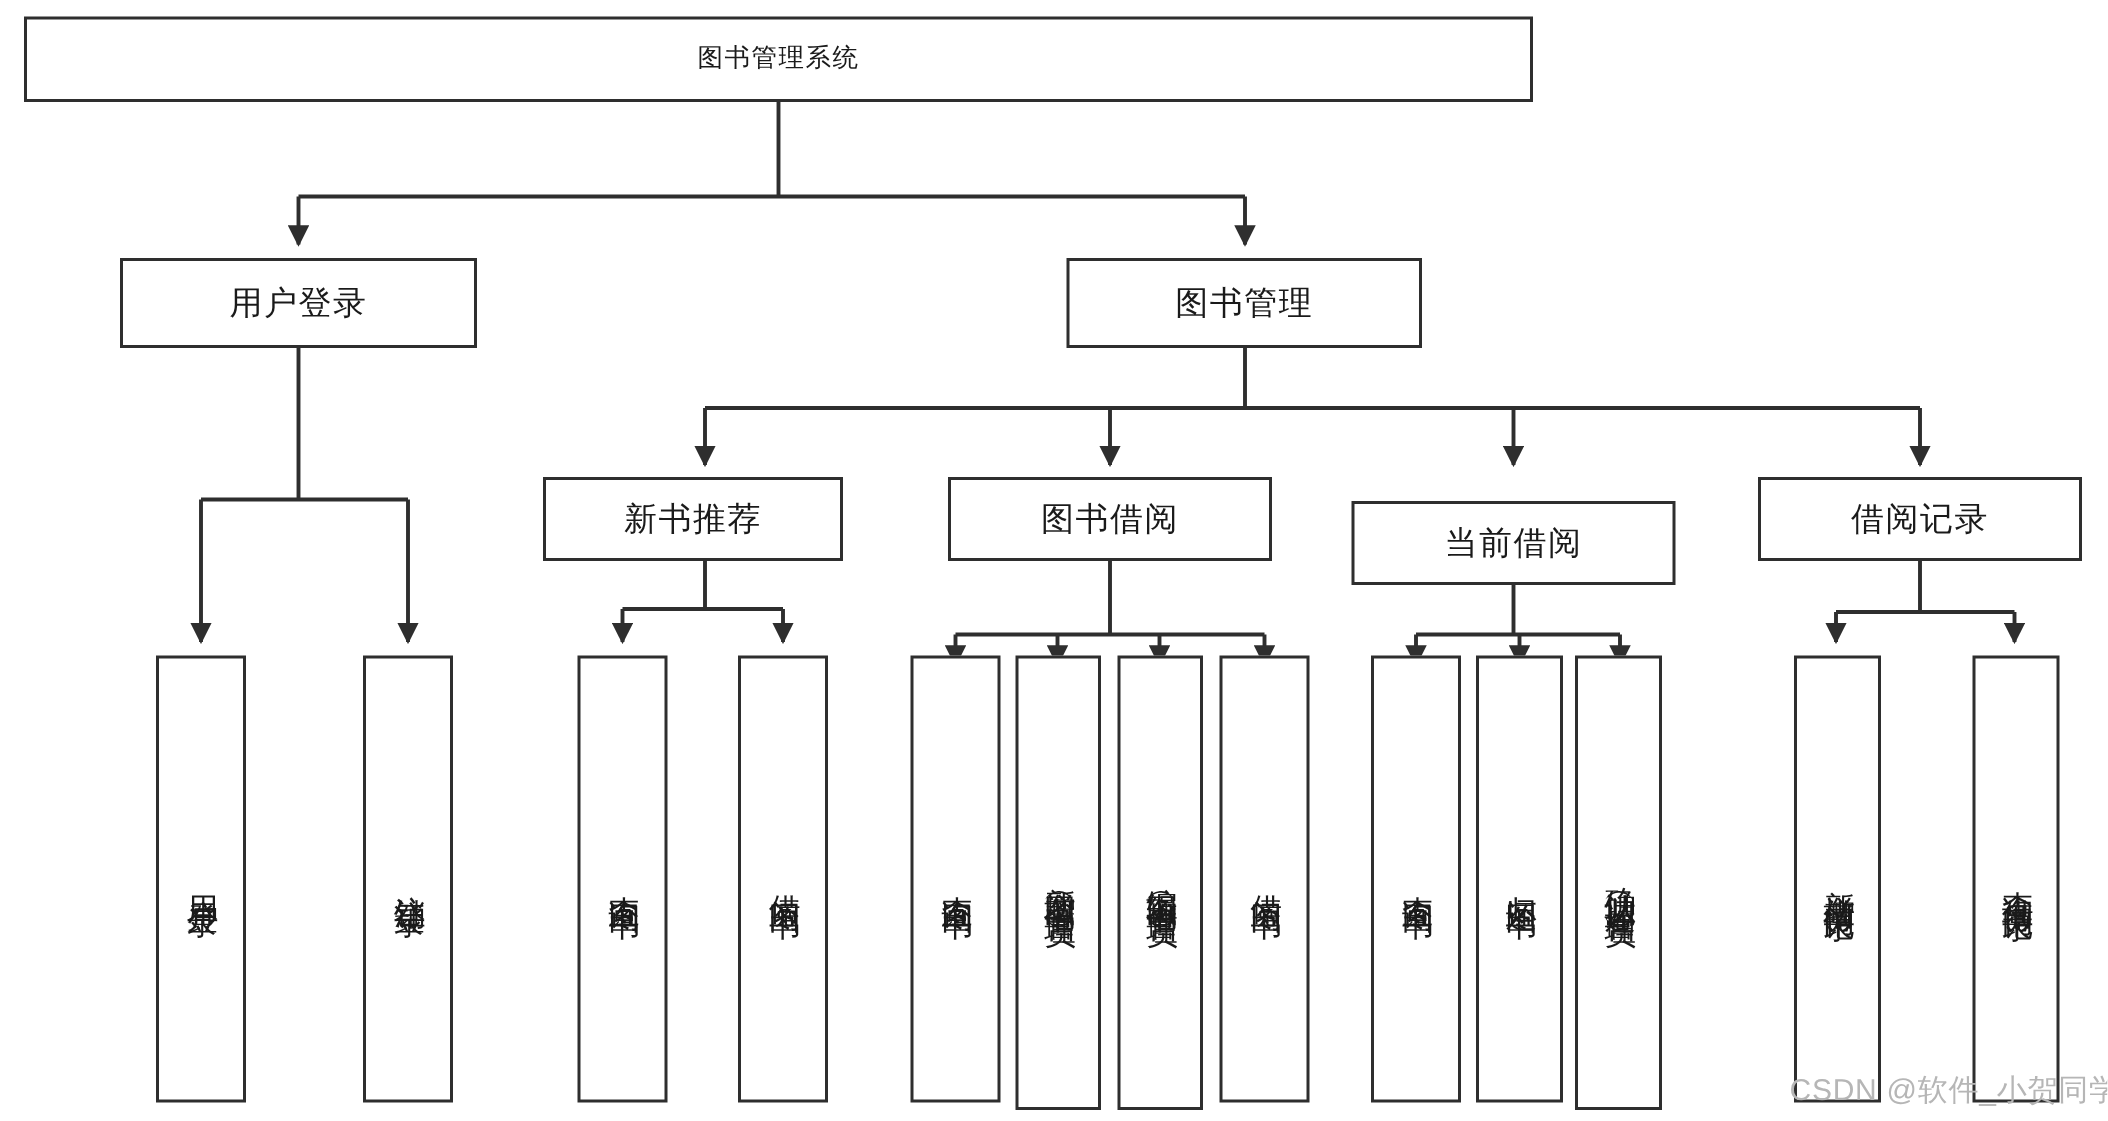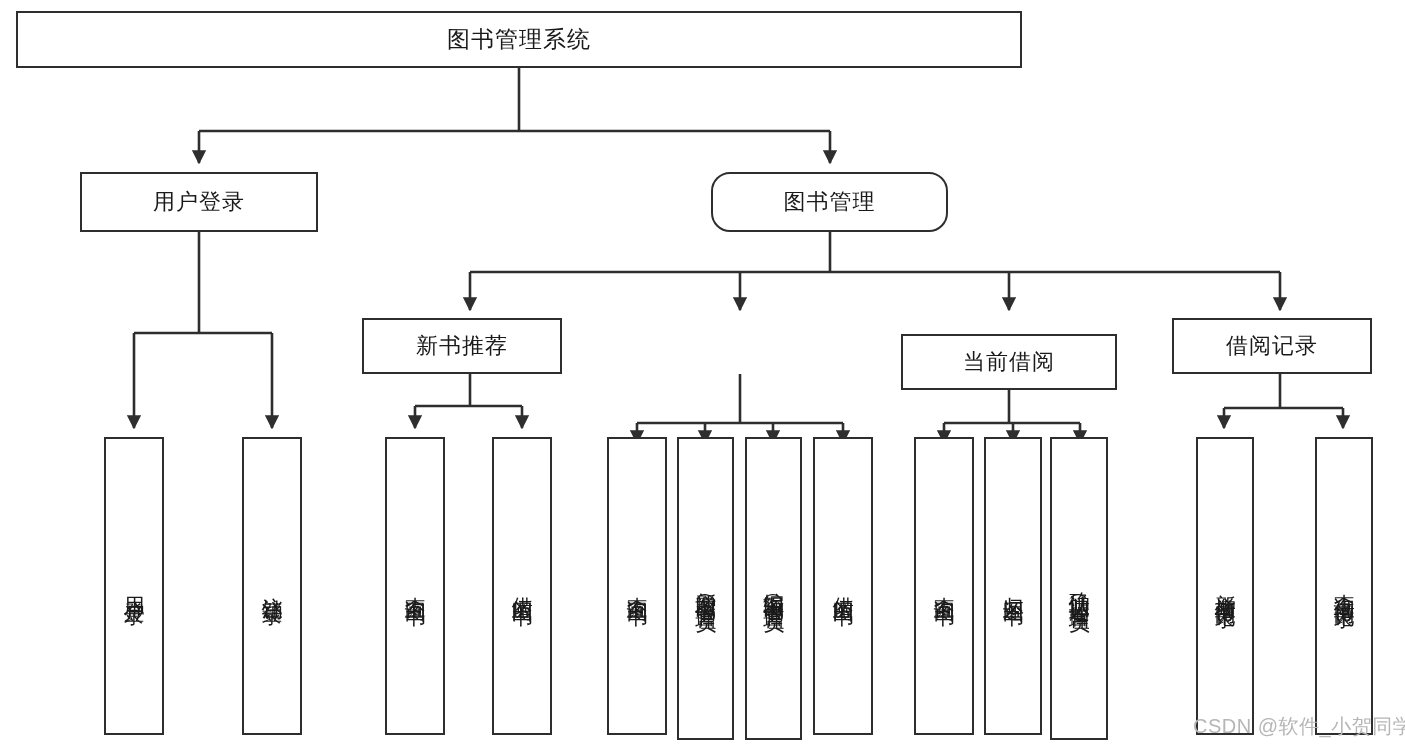--- a/index.html
+++ b/index.html
@@ -45,21 +45,21 @@
     writing-mode: vertical-rl;
     text-orientation: upright;
     font-size: 21px;
     letter-spacing: 3px;
     line-height: 1.25;
     padding-top: 6px;
     padding-bottom: 6px;
     white-space: nowrap;
   }
   .node.root {
-    font-size: 23px;
+    font-size: 17px;
   }
   #watermark {
     position: absolute;
     color: #b6b6b6;
     font-size: 20px;
     letter-spacing: 0.5px;
     z-index: 5;
     white-space: nowrap;
     pointer-events: none;
   }
@@ -117,28 +117,29 @@
       <path d="M 1224 408 L 1343 408"></path>
       <path d="M 1224 408 L 1224 428" marker-end="url(#arrow)"></path>
       <path d="M 1343 408 L 1343 428" marker-end="url(#arrow)"></path>
     </g>
   </svg>
 
   <div class="node horizontal root" style="left:16px; top:11px; width:1006px; height:57px;">图书管理系统</div>
 
   <div class="node horizontal" style="left:80px; top:172px; width:238px; height:60px;">用户登录</div>
 
-  <div class="node horizontal" style="left:711px; top:172px; width:237px; height:60px;border-radius:19px;">图书管理</div>
+  <div class="node horizontal" style="left:711px; top:172px; width:237px; height:60px;">图书管理</div>
 
   <div class="node horizontal" style="left:362px; top:318px; width:200px; height:56px;">新书推荐</div>
 
+  <div class="node horizontal" style="left:632px; top:318px; width:216px; height:56px;">图书借阅</div>
 
   <div class="node horizontal" style="left:901px; top:334px; width:216px; height:56px;">当前借阅</div>
 
-  <div class="node horizontal" style="left:1172px; top:318px; width:200px; height:56px;">借阅记录</div>
+  <div class="node horizontal" style="left:1172px; top:318px; width:216px; height:56px;">借阅记录</div>
 
   <div class="node vertical" style="left:104px; top:437px; width:60px; height:298px;">用户登录</div>
 
   <div class="node vertical" style="left:242px; top:437px; width:60px; height:298px;">注销登录</div>
 
   <div class="node vertical" style="left:385px; top:437px; width:60px; height:298px;">查询图书</div>
 
   <div class="node vertical" style="left:492px; top:437px; width:60px; height:298px;">借阅图书</div>
 
   <div class="node vertical" style="left:607px; top:437px; width:60px; height:298px;">查询图书</div>

